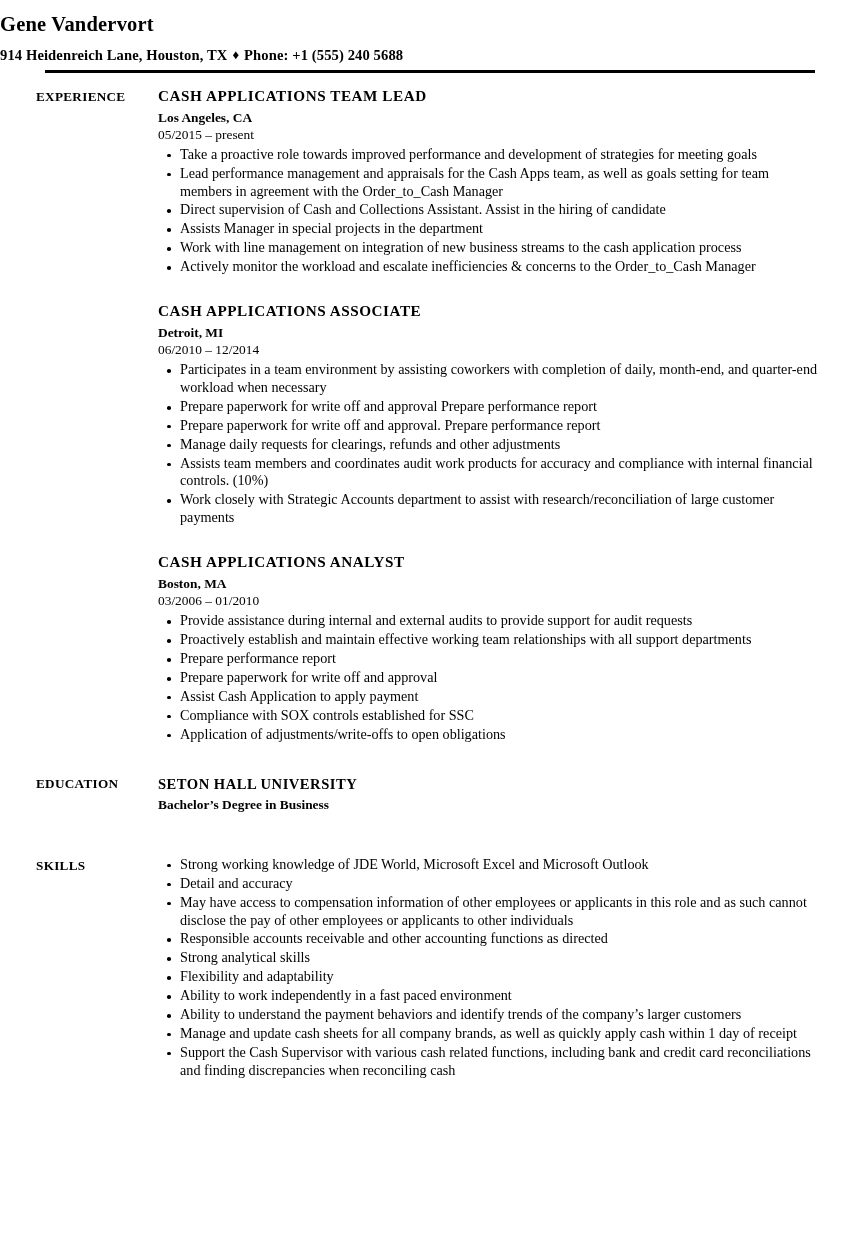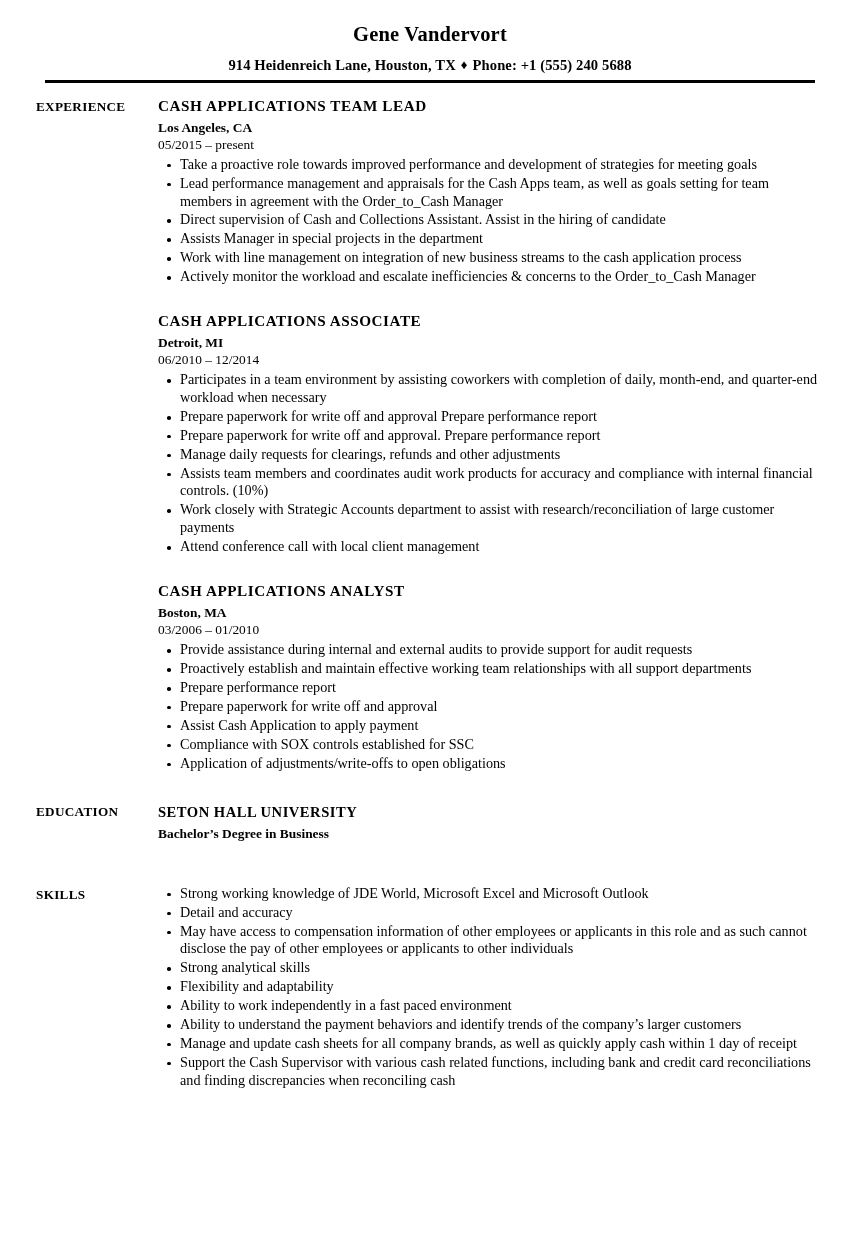--- a/index.html
+++ b/index.html
@@ -18,22 +18,22 @@
     position: relative;
     width: 860px;
     height: 1240px;
     box-sizing: border-box;
     padding: 0;
     overflow: hidden;
   }
 
   
   .header {
-    padding-top: 22px;
-    text-align: center;
+    padding-top: 12px;
+    text-align: left;
   }
   .cand-name {
     font-size: 20.5px;
     font-weight: bold;
     letter-spacing: 0.2px;
     line-height: 1.2;
   }
   .contact-line {
     margin-top: 10px;
     font-size: 14.6px;
@@ -185,21 +185,20 @@
         <div class="job-title">CASH APPLICATIONS ASSOCIATE</div>
         <div class="job-location">Detroit, MI</div>
         <div class="job-dates">06/2010 – 12/2014</div>
         <ul class="bullets">
           <li>Participates in a team environment by assisting coworkers with completion of daily, month-end, and quarter-end workload when necessary</li>
           <li>Prepare paperwork for write off and approval Prepare performance report</li>
           <li>Prepare paperwork for write off and approval. Prepare performance report</li>
           <li>Manage daily requests for clearings, refunds and other adjustments</li>
           <li>Assists team members and coordinates audit work products for accuracy and compliance with internal financial controls. (10%)</li>
           <li>Work closely with Strategic Accounts department to assist with research/reconciliation of large customer payments</li>
-          <li>Attend conference call with local client management</li>
         </ul>
       </div>
 
       <div class="job">
         <div class="job-title">CASH APPLICATIONS ANALYST</div>
         <div class="job-location">Boston, MA</div>
         <div class="job-dates">03/2006 – 01/2010</div>
         <ul class="bullets">
           <li>Provide assistance during internal and external audits to provide support for audit requests</li>
           <li>Proactively establish and maintain effective working team relationships with all support departments</li>
@@ -226,20 +225,21 @@
 
   <div class="section" id="skills-section">
     <div class="section-label-col">
       <div class="section-label">SKILLS</div>
     </div>
     <div class="section-body">
       <ul class="bullets">
         <li>Strong working knowledge of JDE World, Microsoft Excel and Microsoft Outlook</li>
         <li>Detail and accuracy</li>
         <li>May have access to compensation information of other employees or applicants in this role and as such cannot disclose the pay of other employees or applicants to other individuals</li>
+        <li>Responsible accounts receivable and other accounting functions as directed</li>
         <li>Strong analytical skills</li>
         <li>Flexibility and adaptability</li>
         <li>Ability to work independently in a fast paced environment</li>
         <li>Ability to understand the payment behaviors and identify trends of the company’s larger customers</li>
         <li>Manage and update cash sheets for all company brands, as well as quickly apply cash within 1 day of receipt</li>
         <li>Support the Cash Supervisor with various cash related functions, including bank and credit card reconciliations and finding discrepancies when reconciling cash</li>
       </ul>
     </div>
   </div>
 

